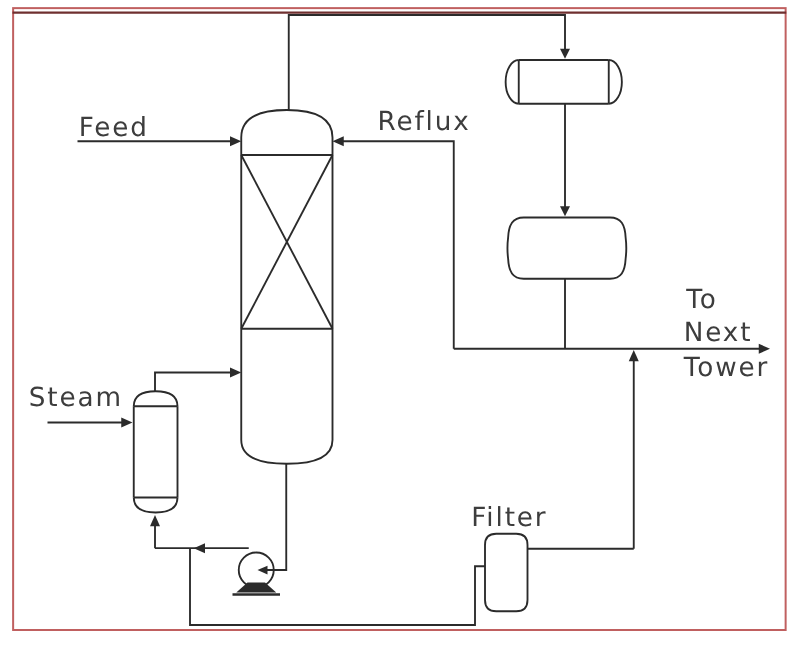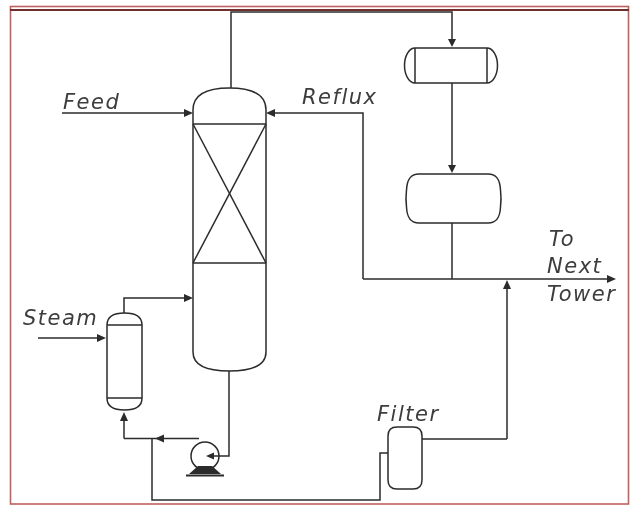--- a/index.html
+++ b/index.html
@@ -1,17 +1,17 @@
 <!DOCTYPE html>
 <html style="--background: #ffffff; --line: #2b2b2b; --text: #3d3d3d; --border: #c06060; --border_top: #6f2f2f;"><head>
 <meta charset="utf-8">
 <style>
   html,body{margin:0;padding:0;background:#ffffff;}
   .stage{position:relative;width:640px;height:518px;background:var(--background,#fff);
-         font-family:"DejaVu Sans", sans-serif;font-style:italic;}
+         font-family:"DejaVu Sans", sans-serif;}
   svg{position:absolute;left:0;top:0;}
   .ln{fill:none;stroke:var(--line,#2b2b2b);stroke-width:1.5;}
   .ah{fill:var(--line,#2b2b2b);stroke:none;}
   .frame{fill:none;stroke:var(--border,#c06060);stroke-width:1.6;}
   .frame-top{fill:none;stroke:var(--border_top,#6f2f2f);stroke-width:1.8;}
   .lbl{fill:var(--text,#3d3d3d);font-size:21px;letter-spacing:1.5px;
        font-family:"DejaVu Sans", sans-serif;}
 </style>
 </head>
 <body>

